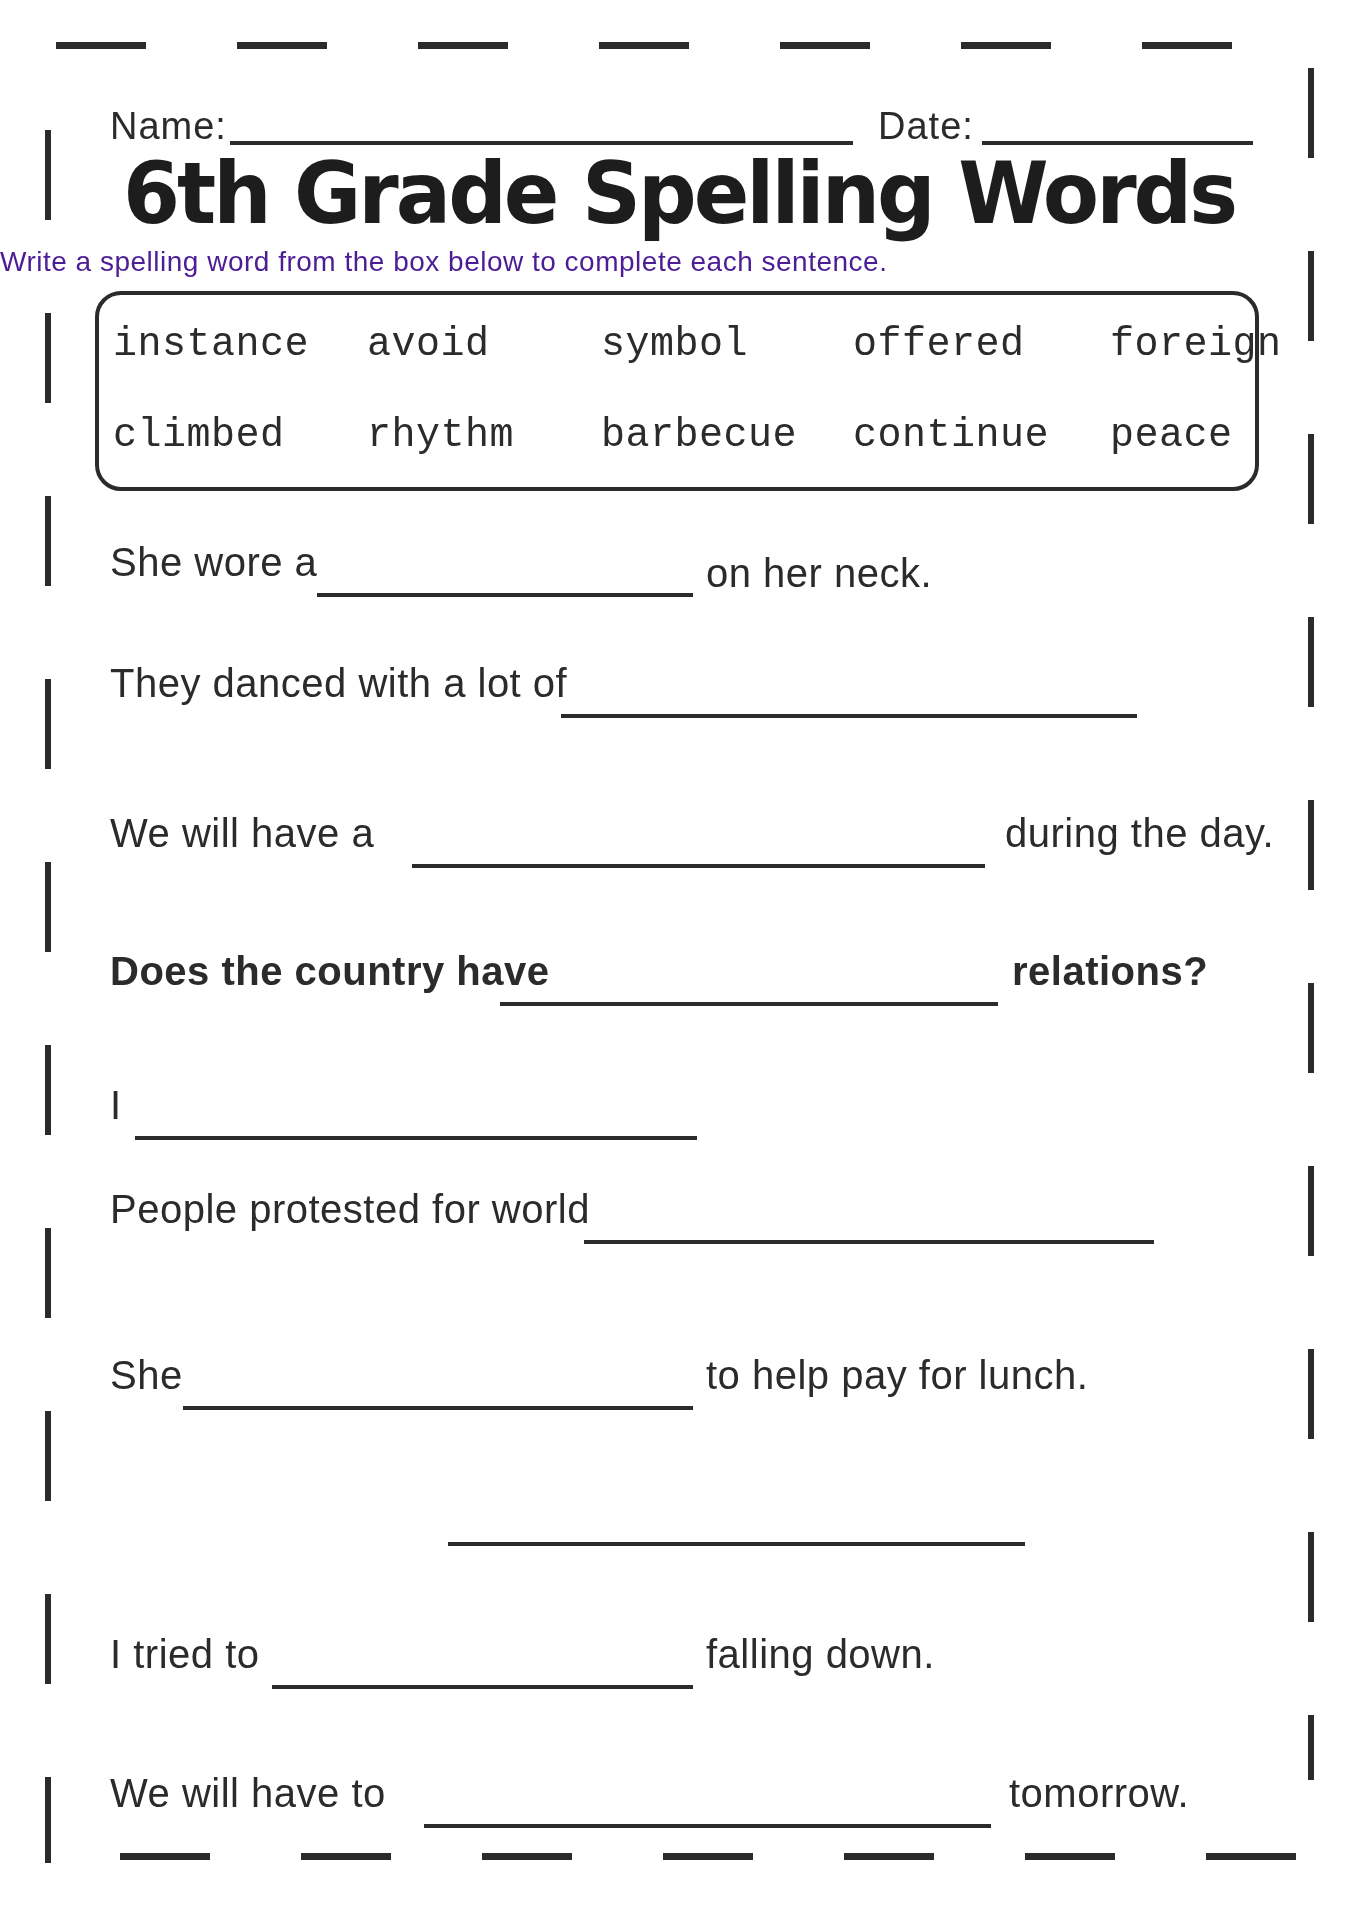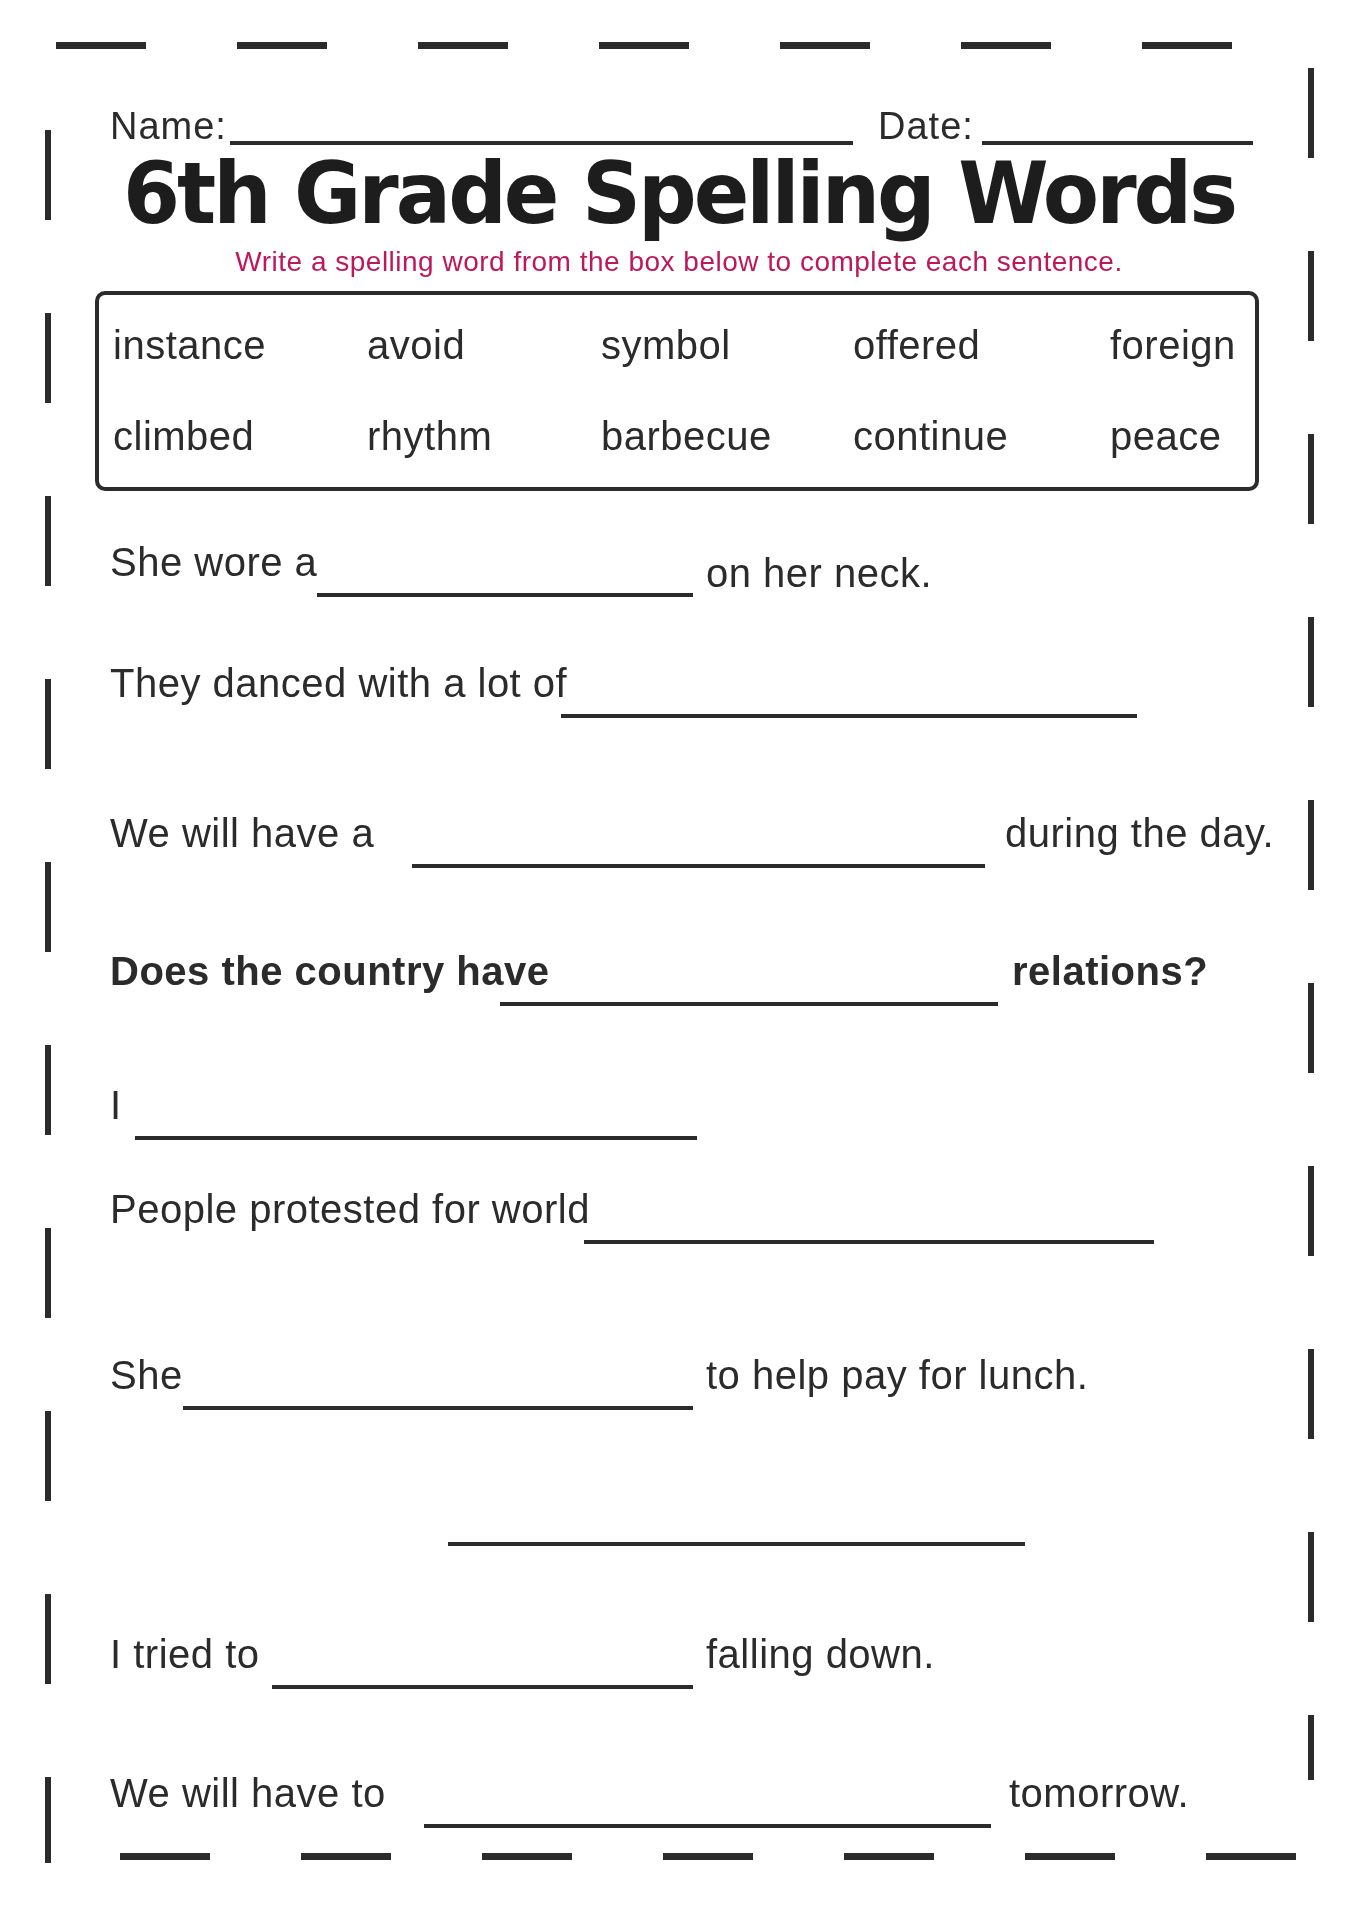--- a/index.html
+++ b/index.html
@@ -45,34 +45,34 @@
     text-align: center;
     font-family: "DejaVu Sans", sans-serif;
     font-weight: 800;
     font-size: 82px;
     letter-spacing: -3px;
     color: #1d1d1d;
     transform: scaleY(1.04);
   }
   .subtitle {
     position: absolute; left: 0; top: 246px; width: 100%;
-    text-align: center;
     font-size: 28px;
     letter-spacing: 0.5px;
-    color: #be185d;
+    color: #4c1d95;
   }
 
   
   .word-box {
     position: absolute; left: 95px; top: 291px;
     width: 1164px; height: 200px;
     border: 4px solid #2b2b2b;
-    border-radius: 10px;
+    border-radius: 26px;
     box-sizing: border-box;
     background: #fff;
+    font-family: Liberation Mono, monospace;
   }
   .word-box .w { position: absolute; font-size: 40px; letter-spacing: 0.5px; line-height: 1; white-space: nowrap; }
   .r1 { top: 30px; } .r2 { top: 121px; }
   .c1 { left: 14px; } .c2 { left: 268px; } .c3 { left: 502px; } .c4 { left: 754px; } .c5 { left: 1011px; }
 
   
   .sentence { position: absolute; left: 0; width: 100%; height: 64px; font-size: 40px; line-height: 1; }
   .sentence .txt { position: absolute; white-space: nowrap; letter-spacing: 0.5px; }
   .sentence .pre { left: 110px; }
   .blank {

